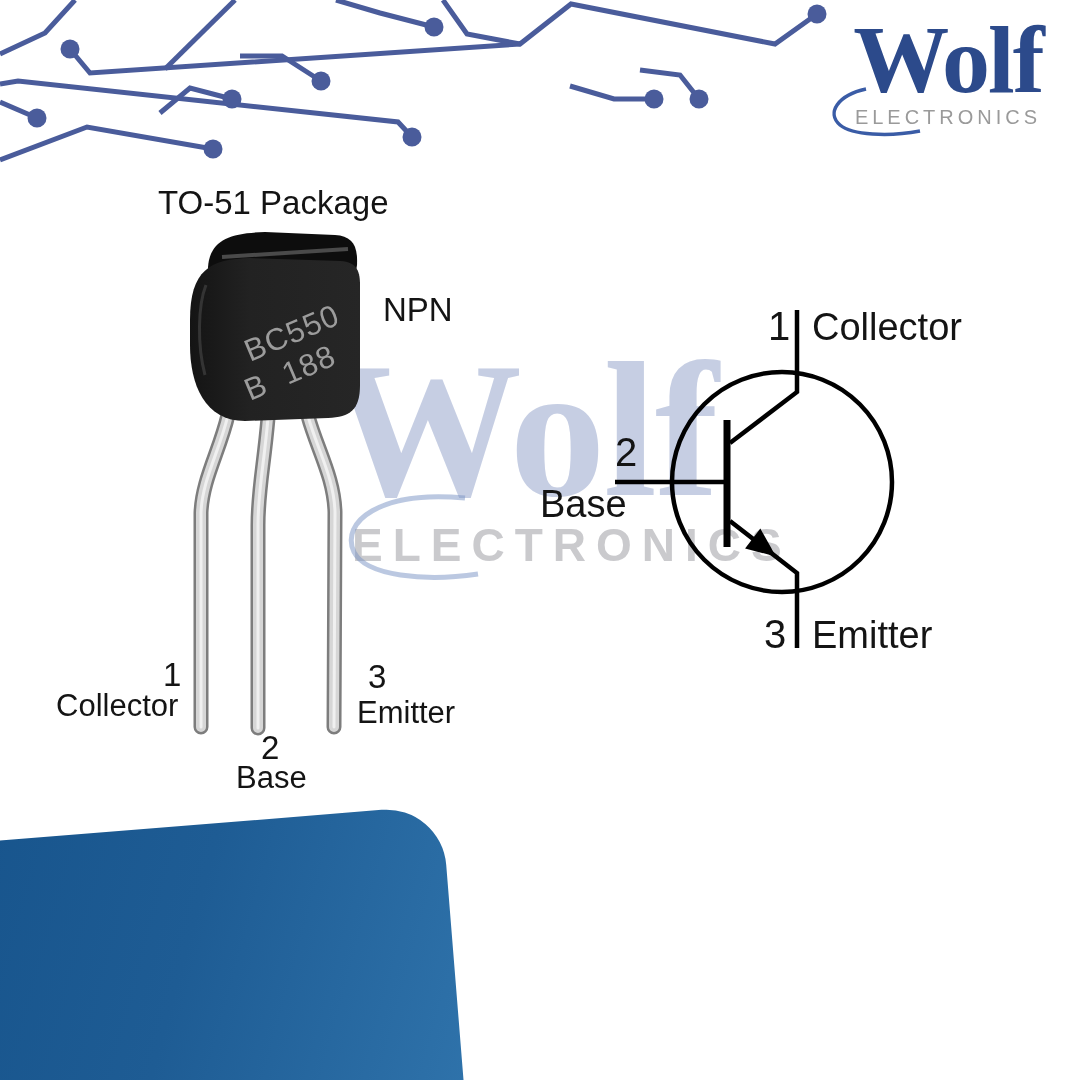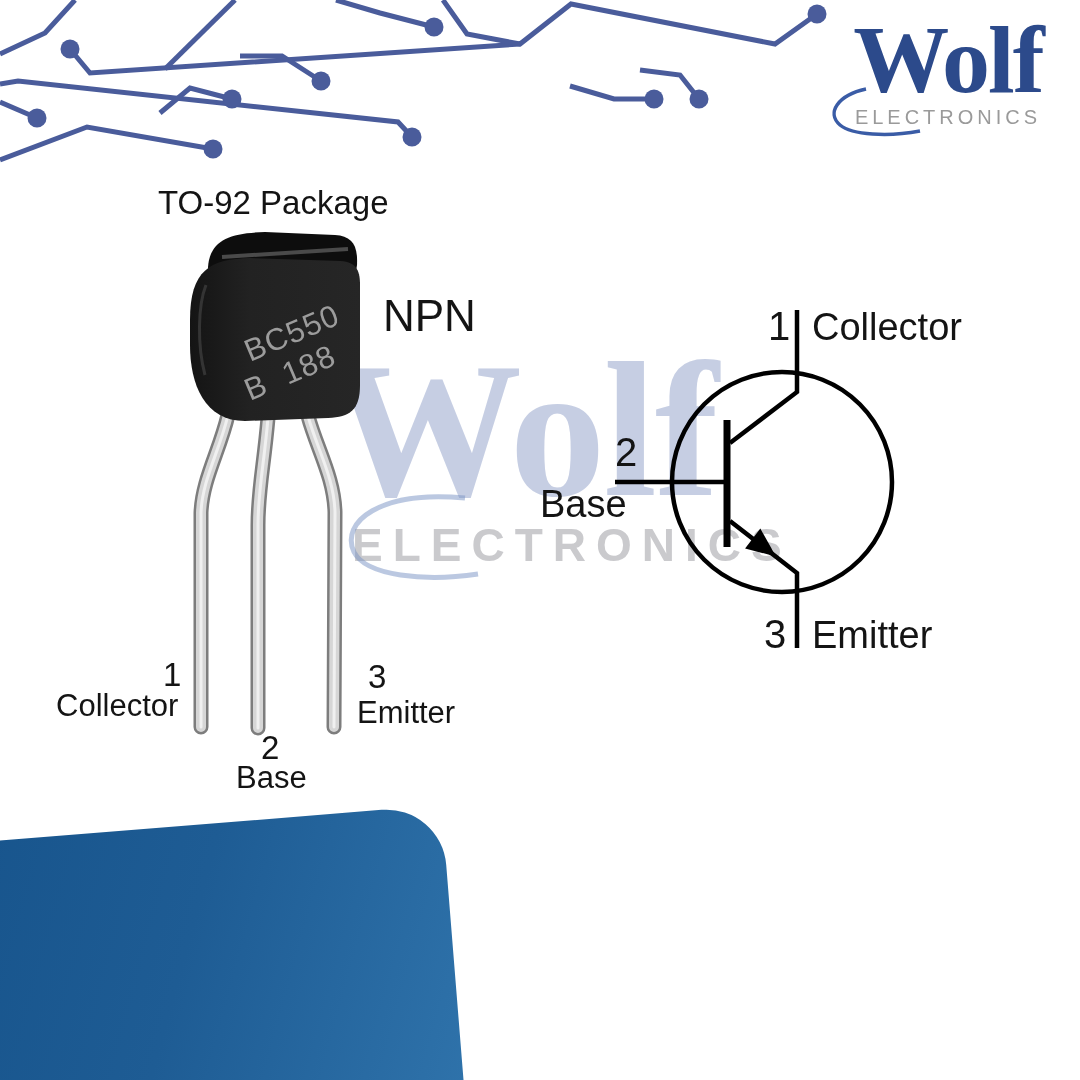--- a/index.html
+++ b/index.html
@@ -36,21 +36,21 @@
     font-size:192px;line-height:170px;color:rgba(145,162,202,0.52);
     letter-spacing:-2px;
   }
   .wm-sub{
     left:352px;top:518px;z-index:2;
     font-size:46px;letter-spacing:10px;color:rgba(150,150,156,0.5);
     font-weight:bold;
   }
   
   .pkg-label{left:158px;top:184px;font-size:33px;z-index:4;}
-  .type-label{left:383px;top:291px;font-size:44px;z-index:4;}
+  .type-label{left:383px;top:291px;font-size:33px;z-index:4;}
   .pin-num{font-size:33px;z-index:4;}
   .pin-name{font-size:31px;z-index:4;}
   .sch-num{font-size:40px;z-index:4;}
   .sch-name{font-size:38px;z-index:4;}
   
   .banner{
     left:-55px;top:845px;width:498px;height:320px;z-index:5;
     transform:rotate(-4.6deg);transform-origin:0 0;
     border-radius:18px 60px 36px 18px;
     background:linear-gradient(110deg, #17548c 0%, var(--banner-blue) 45%, var(--banner-blue-light) 100%);
@@ -96,21 +96,21 @@
 <svg class="abs" style="left:820px;top:73px;z-index:3" width="130" height="80" viewBox="0 0 130 80">
   <path d="M46,16 C18,22 6,40 20,52 C32,62 68,64 100,58" fill="none" stroke="#3a5ca6" stroke-width="3.5"></path>
 </svg>
 
 <div class="abs wm-word">Wolf</div>
 <div class="abs wm-sub">ELECTRONICS</div>
 <svg class="abs" style="left:330px;top:480px;z-index:2" width="170" height="110" viewBox="0 0 170 110">
   <path d="M135,18 C50,10 10,42 24,72 C36,96 95,102 148,94" fill="none" stroke="rgba(120,145,195,0.5)" stroke-width="5"></path>
 </svg>
 
-<div class="abs pkg-label">TO-92 Package</div>
+<div class="abs pkg-label">TO-51 Package</div>
 <div class="abs type-label">NPN</div>
 
 <svg class="abs" style="left:150px;top:225px;z-index:3" width="250" height="515" viewBox="0 0 250 515">
   <defs>
     <linearGradient id="bodyGrad" x1="0" y1="0" x2="1" y2="0">
       <stop offset="0" stop-color="#141414"></stop>
         <stop offset="0.35" stop-color="#222222"></stop>
       <stop offset="1" stop-color="#262626"></stop>
     </linearGradient>
   </defs>

